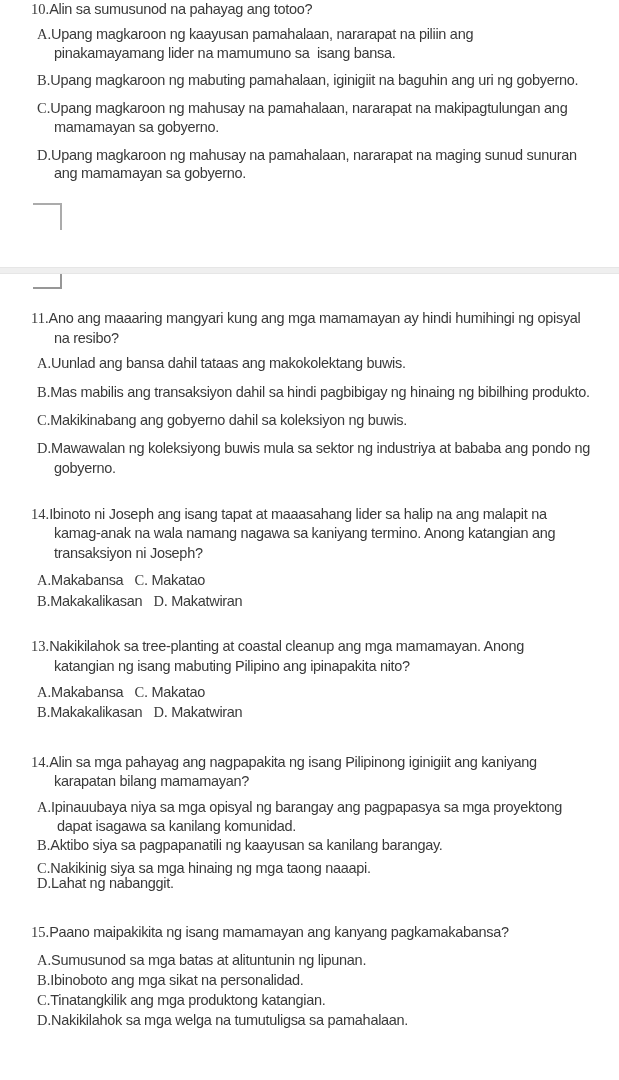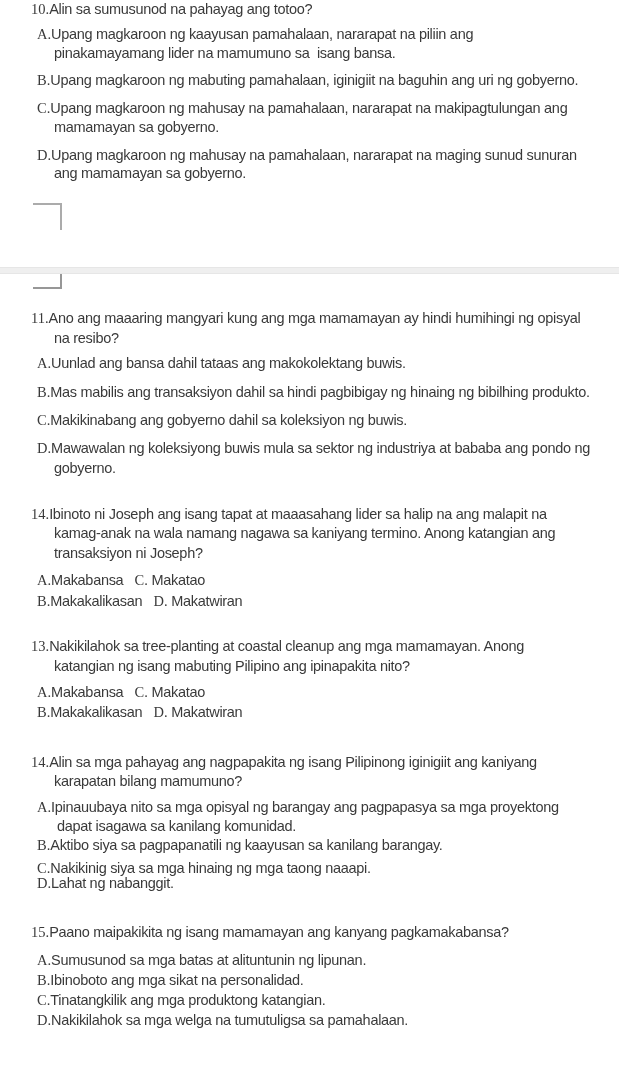--- a/index.html
+++ b/index.html
@@ -75,22 +75,22 @@
 
   <div>
     <div class="ln" style="top:637px;left:31px"><span class="pfx">13.</span><span>Nakikilahok sa tree-planting at coastal cleanup ang mga mamamayan. Anong</span></div>
     <div class="ln" style="top:657px;left:54px"><span>katangian ng isang mabuting Pilipino ang ipinapakita nito?</span></div>
     <div class="ln" style="top:683px;left:37px"><span class="pfx">A.</span><span>Makabansa   </span><span class="pfx">C. </span><span>Makatao</span></div>
     <div class="ln" style="top:703px;left:37px"><span class="pfx">B.</span><span>Makakalikasan   </span><span class="pfx">D. </span><span>Makatwiran</span></div>
   </div>
 
   <div>
     <div class="ln" style="top:753px;left:31px"><span class="pfx">14.</span><span>Alin sa mga pahayag ang nagpapakita ng isang Pilipinong iginigiit ang kaniyang</span></div>
-    <div class="ln" style="top:772px;left:54px"><span>karapatan bilang mamumuno?</span></div>
-    <div class="ln" style="top:798px;left:37px"><span class="pfx">A.</span><span>Ipinauubaya nito sa mga opisyal ng barangay ang pagpapasya sa mga proyektong</span></div>
+    <div class="ln" style="top:772px;left:54px"><span>karapatan bilang mamamayan?</span></div>
+    <div class="ln" style="top:798px;left:37px"><span class="pfx">A.</span><span>Ipinauubaya niya sa mga opisyal ng barangay ang pagpapasya sa mga proyektong</span></div>
     <div class="ln" style="top:817px;left:57px"><span>dapat isagawa sa kanilang komunidad.</span></div>
     <div class="ln" style="top:836px;left:37px"><span class="pfx">B.</span><span>Aktibo siya sa pagpapanatili ng kaayusan sa kanilang barangay.</span></div>
     <div class="ln" style="top:859px;left:37px"><span class="pfx">C.</span><span>Nakikinig siya sa mga hinaing ng mga taong naaapi.</span></div>
     <div class="ln" style="top:874px;left:37px"><span class="pfx">D.</span><span>Lahat ng nabanggit.</span></div>
   </div>
 
   <div>
     <div class="ln" style="top:923px;left:31px"><span class="pfx">15.</span><span>Paano maipakikita ng isang mamamayan ang kanyang pagkamakabansa?</span></div>
     <div class="ln" style="top:951px;left:37px"><span class="pfx">A.</span><span>Sumusunod sa mga batas at alituntunin ng lipunan.</span></div>
     <div class="ln" style="top:971px;left:37px"><span class="pfx">B.</span><span>Ibinoboto ang mga sikat na personalidad.</span></div>

